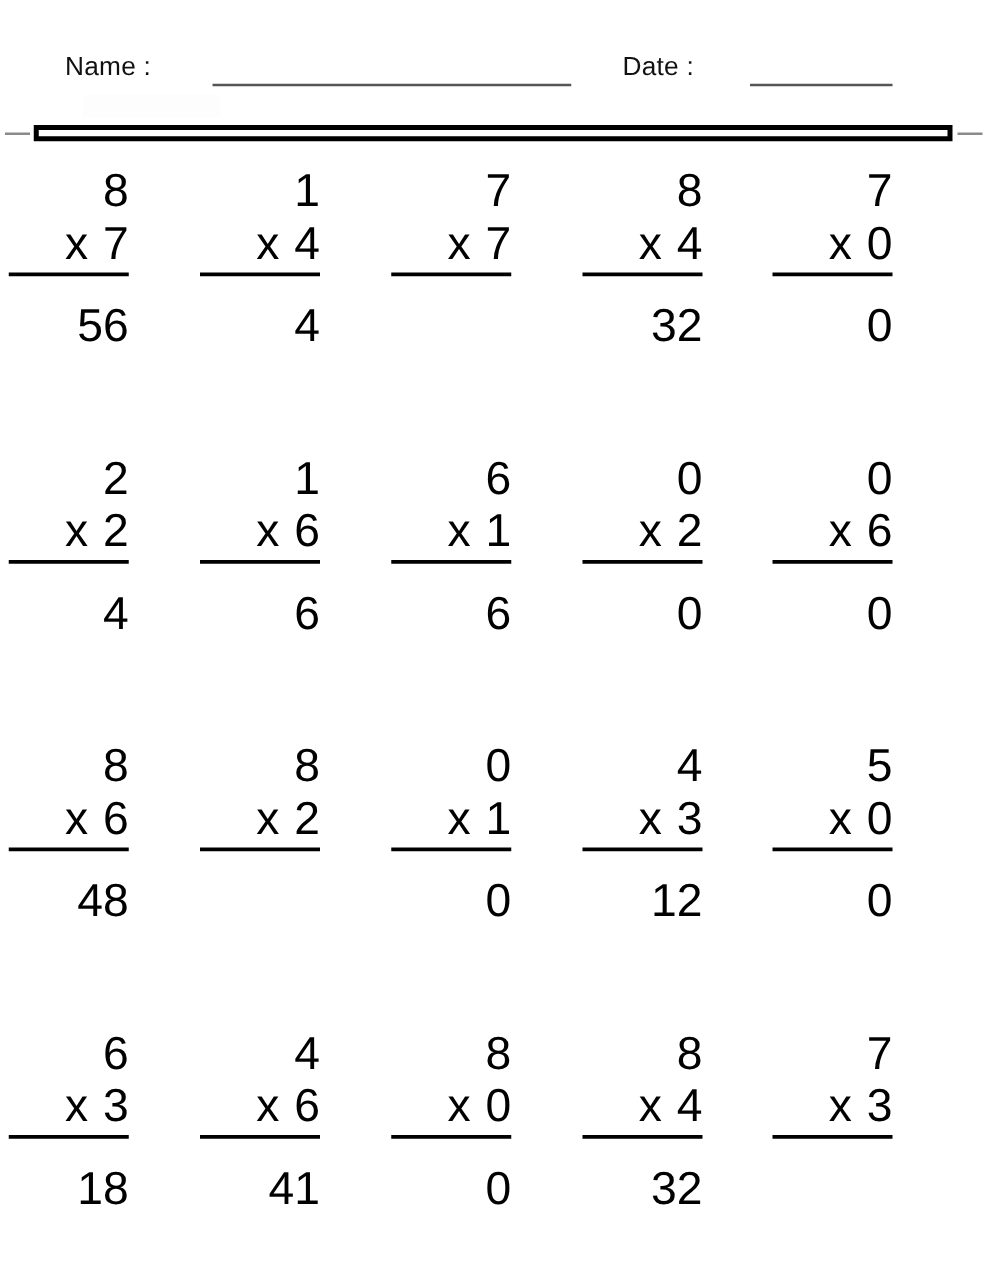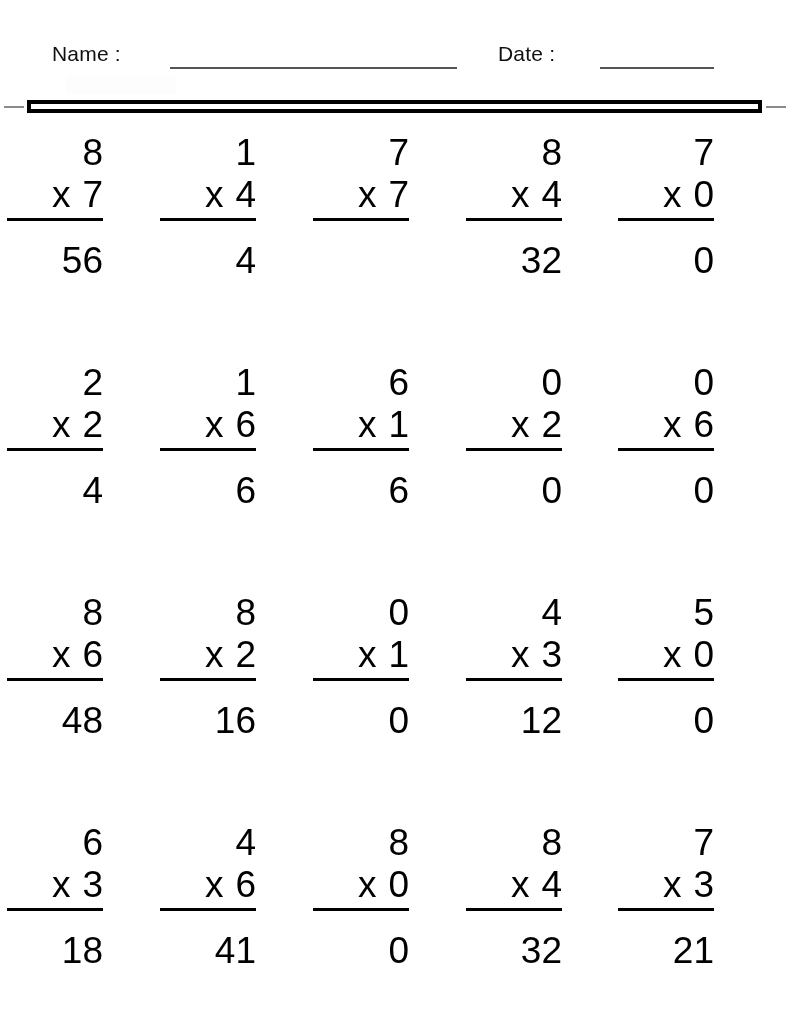--- a/index.html
+++ b/index.html
@@ -220,21 +220,20 @@
         <div class="problem" style="left: 7px;">
           <span class="multiplicand">8</span>
           <span class="multiplier-row"><span class="op">x</span><span>6</span></span>
           <span class="rule"></span>
           <span class="product">48</span>
         </div>
         <div class="problem" style="left: 160px;">
           <span class="multiplicand">8</span>
           <span class="multiplier-row"><span class="op">x</span><span>2</span></span>
           <span class="rule"></span>
-          <span class="product">16</span>
         </div>
         <div class="problem" style="left: 313px;">
           <span class="multiplicand">0</span>
           <span class="multiplier-row"><span class="op">x</span><span>1</span></span>
           <span class="rule"></span>
           <span class="product">0</span>
         </div>
         <div class="problem" style="left: 466px;">
           <span class="multiplicand">4</span>
           <span class="multiplier-row"><span class="op">x</span><span>3</span></span>
@@ -270,18 +269,17 @@
         <div class="problem" style="left: 466px;">
           <span class="multiplicand">8</span>
           <span class="multiplier-row"><span class="op">x</span><span>4</span></span>
           <span class="rule"></span>
           <span class="product">32</span>
         </div>
         <div class="problem" style="left: 618px;">
           <span class="multiplicand">7</span>
           <span class="multiplier-row"><span class="op">x</span><span>3</span></span>
           <span class="rule"></span>
-          <span class="product">21</span>
         </div>
       </div>
     </div>
 
 </div>
 
 </body></html>

